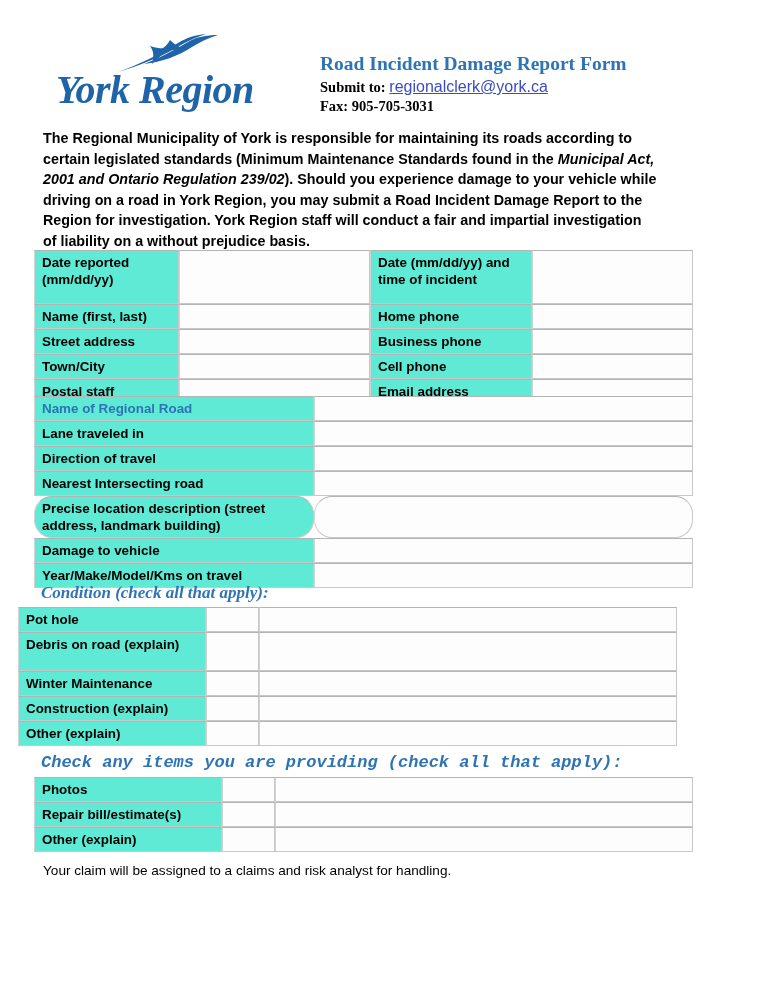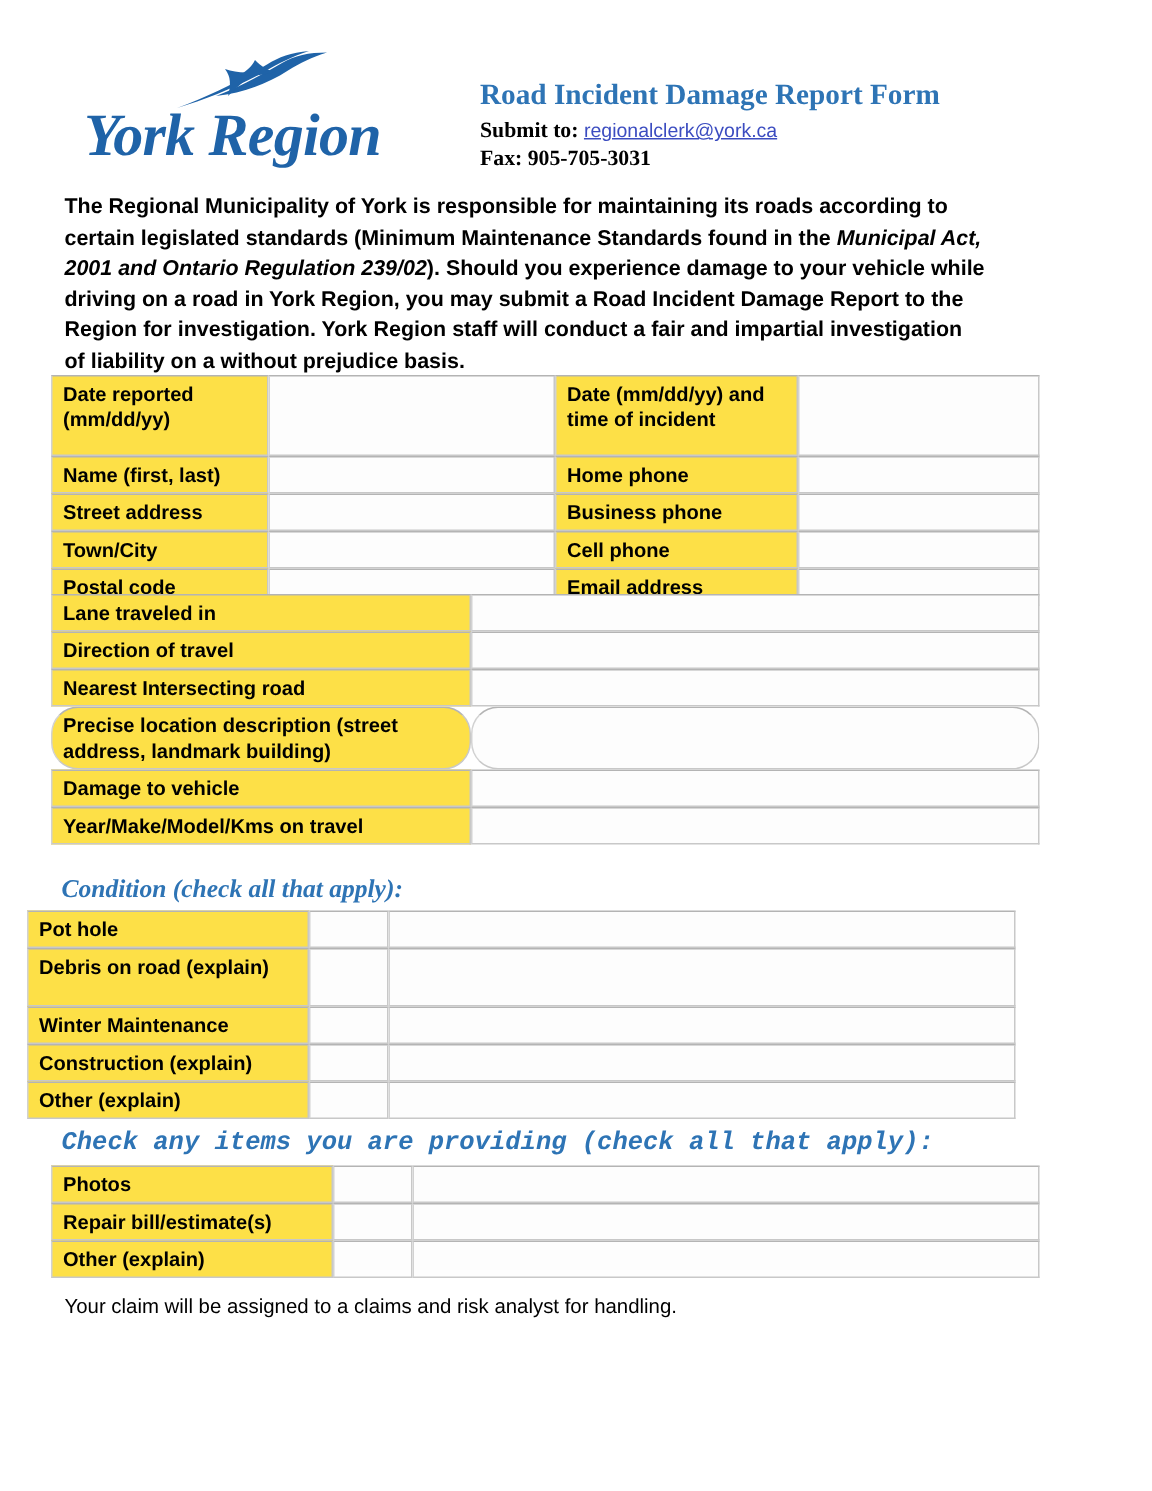--- a/index.html
+++ b/index.html
@@ -80,21 +80,21 @@
     font-weight: bold;
     font-size: 14.5px;
     line-height: 19px;
     color: #000000;
     margin-top: 2px;
     white-space: nowrap;
   }
   .submit-line .email {
     font-family: "Liberation Sans", sans-serif;
     font-weight: normal;
-    font-size: 13px;
+    font-size: 16px;
     color: #3B4CC0;
     text-decoration: underline;
   }
   .fax-line {
     font-family: "Liberation Serif", serif;
     font-weight: bold;
     font-size: 14.5px;
     line-height: 18px;
     color: #000000;
     white-space: nowrap;
@@ -121,21 +121,21 @@
   .ftable {
     position: absolute;
     border-collapse: separate;
     border-spacing: 0;
     table-layout: fixed;
   }
   .ftable td {
     border: 1px solid #c8c8c8;
     border-top-color: #b4b4b4;
     border-left-color: #d2d2d2;
-    background: #fde047;
+    background: #5eead4;
     padding: 3px 0 3px 7px;
     font-family: "Liberation Sans", sans-serif;
     font-weight: bold;
     font-size: 13.4px;
     line-height: 17px;
     color: #000000;
     vertical-align: top;
     box-sizing: border-box;
   }
   .ftable td.inp {
@@ -248,34 +248,38 @@
         <td>Business phone</td>
         <td class="inp"></td>
       </tr>
       <tr>
         <td>Town/City</td>
         <td class="inp"></td>
         <td>Cell phone</td>
         <td class="inp"></td>
       </tr>
       <tr>
-        <td>Postal code</td>
+        <td>Postal staff</td>
         <td class="inp"></td>
         <td>Email address</td>
         <td class="inp"></td>
       </tr>
     </tbody>
   </table>
 
   <table class="ftable" id="road-table">
     <colgroup>
         <col style="width:280px">
         <col style="width:379px">
       </colgroup>
     <tbody>
+      <tr>
+        <td class="blue-label">Name of Regional Road</td>
+        <td class="inp"></td>
+      </tr>
       <tr>
         <td>Lane traveled in</td>
         <td class="inp"></td>
       </tr>
       <tr>
         <td>Direction of travel</td>
         <td class="inp"></td>
       </tr>
       <tr>
         <td>Nearest Intersecting road</td>

